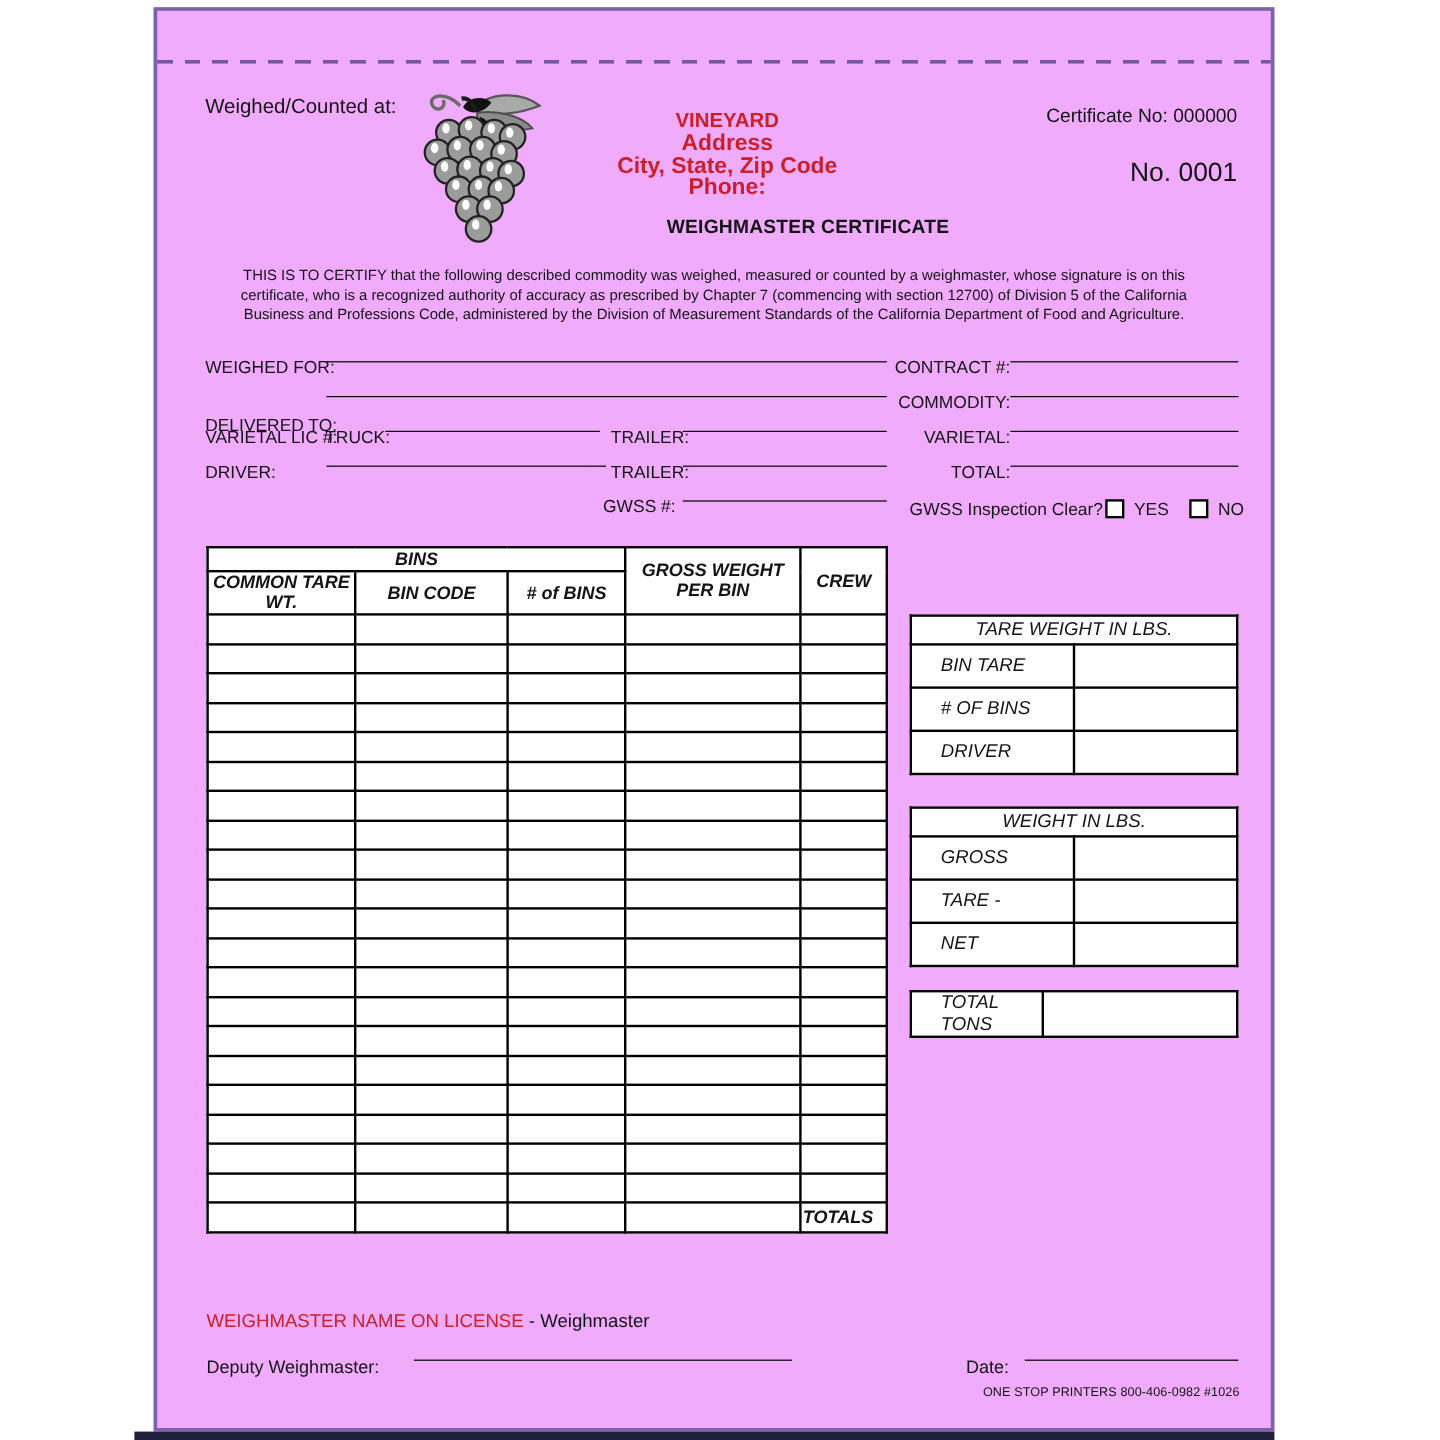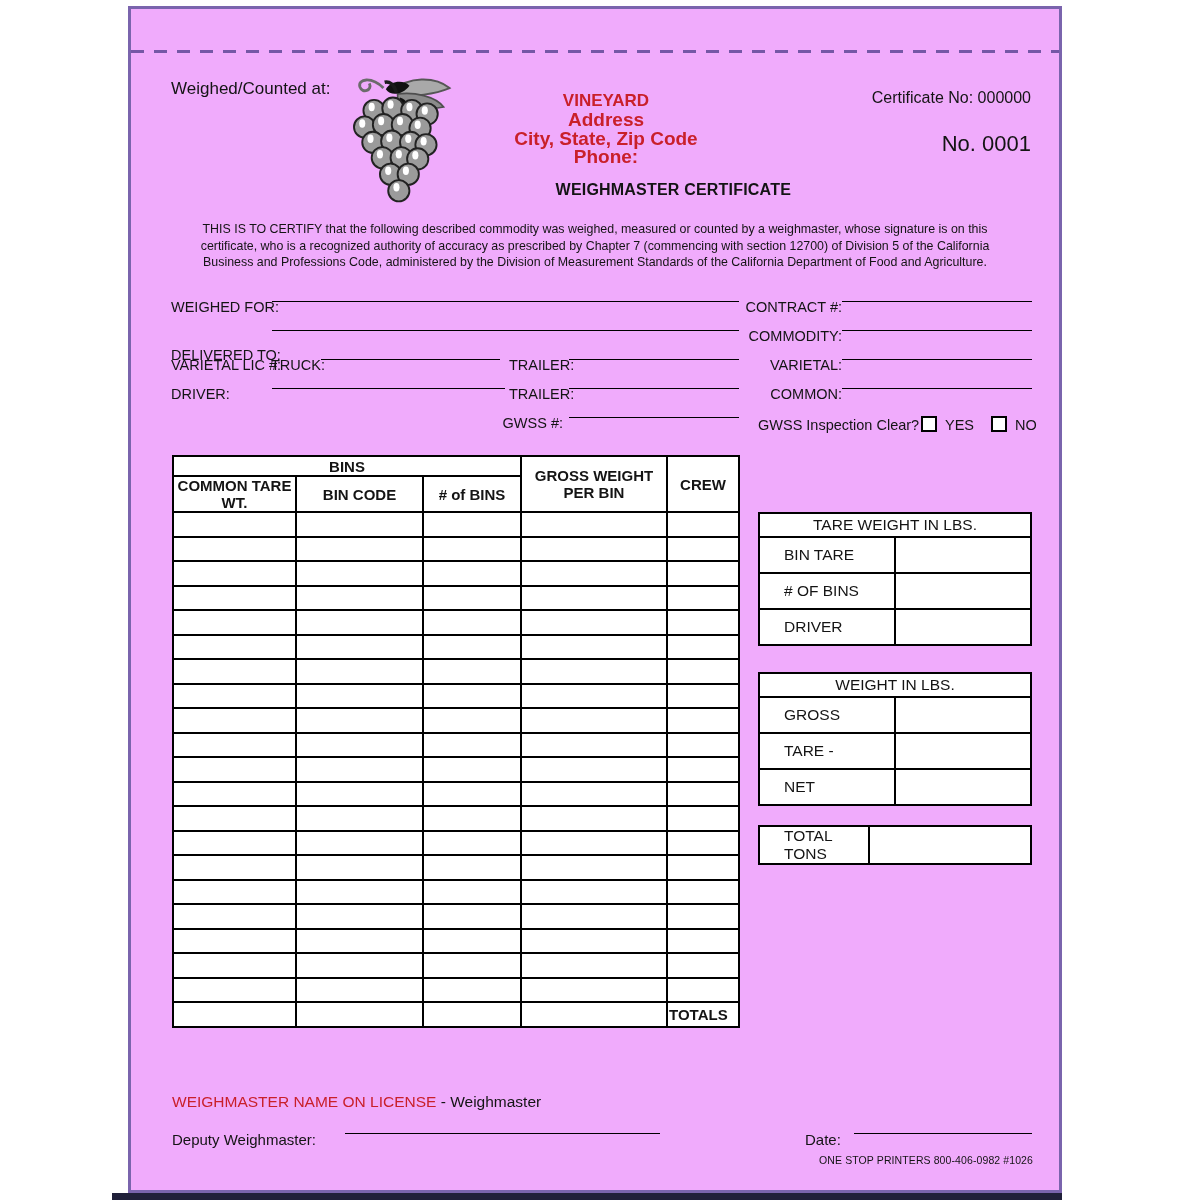--- a/index.html
+++ b/index.html
@@ -35,21 +35,21 @@
   .cert-text{left:30px;right:30px;top:212px;text-align:center;font-size:12.4px;line-height:16.6px;}
   .cert-text div{white-space:nowrap;}
 
   .flabel{font-size:14.5px;white-space:nowrap;}
   .fline{border-bottom:1.6px solid #000;height:17px;}
 
   .right-label{text-align:right;}
 
   .checkbox{display:inline-block;width:16px;height:16px;border:2px solid #000;background:#fff;vertical-align:middle;}
 
-  table{border-collapse:collapse;background:#fff;}
+  table{border-collapse:collapse;background:#fff;font-style:italic;}
   table,td,th{border:2px solid #000;}
   th{font-size:15px;font-weight:bold;padding:0 2px;}
 
   .bins-table{left:41px;top:446px;width:566px;table-layout:fixed;}
   .bins-table th.group{height:20px;}
   .bins-table th.colhead{height:32px;line-height:17px;}
   .bins-table td{height:24.5px;}
   .bins-table td.totals{font-weight:bold;font-size:15px;text-align:left;}
 
   .side-table{left:627px;width:274px;table-layout:fixed;}
@@ -161,21 +161,21 @@
 
   <span class="abs flabel right-label" style="left:591px;top:290px;width:120px">CONTRACT #:</span>
   <div class="abs fline" style="left:711px;top:276px;width:190px"></div>
 
   <span class="abs flabel right-label" style="left:591px;top:319px;width:120px">COMMODITY:</span>
   <div class="abs fline" style="left:711px;top:305px;width:190px"></div>
 
   <span class="abs flabel right-label" style="left:591px;top:348px;width:120px">VARIETAL:</span>
   <div class="abs fline" style="left:711px;top:334px;width:190px"></div>
 
-  <span class="abs flabel right-label" style="left:591px;top:377px;width:120px">COMMON:</span>
+  <span class="abs flabel right-label" style="left:591px;top:377px;width:120px">TOTAL:</span>
   <div class="abs fline" style="left:711px;top:363px;width:190px"></div>
 
   <span class="abs flabel" style="left:627px;top:408px">GWSS Inspection Clear?</span>
   <span class="abs checkbox" style="left:790px;top:407px"></span>
   <span class="abs flabel" style="left:814px;top:408px">YES</span>
   <span class="abs checkbox" style="left:860px;top:407px"></span>
   <span class="abs flabel" style="left:884px;top:408px">NO</span>
 
   <table class="abs bins-table">
     <colgroup>

